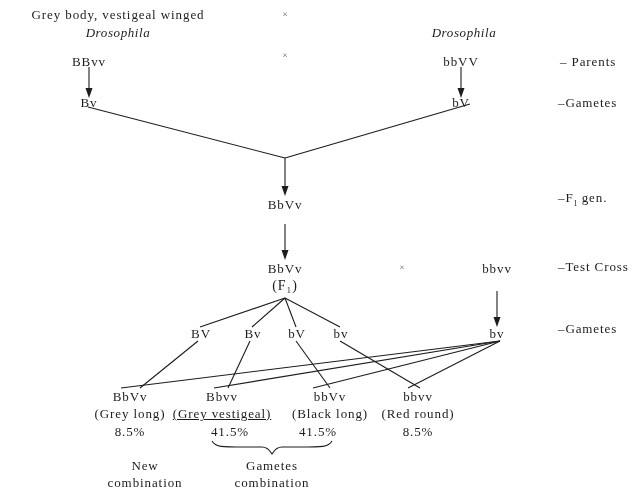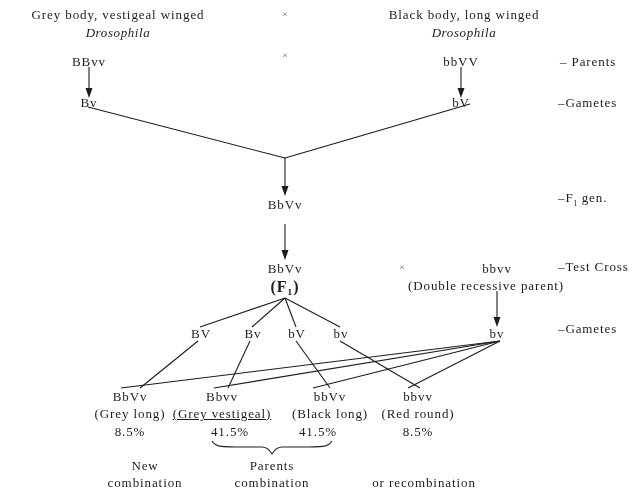--- a/index.html
+++ b/index.html
@@ -23,21 +23,21 @@
     white-space: nowrap;
     font-family: "Liberation Serif", serif;
     letter-spacing: 0.9px;
     color: #1c1c1c;
     line-height: 1;
   }
   .ctr {
     transform: translateX(-50%);
   }
   .sz13 { font-size: 13px; }
-  .sz12 { font-size: 16px; font-weight: bold; }
+  .sz12 { font-size: 14px; }
   .ital { font-style: italic; letter-spacing: 0.6px; }
   .cross {
     position: absolute;
     font-size: 9px;
     color: #555;
     font-family: "Liberation Serif", serif;
     transform: translateX(-50%);
   }
   svg.lines {
     position: absolute;
@@ -98,21 +98,20 @@
       <line x1="500" y1="341" x2="408" y2="388"></line>
 
       <path d="M 212 441 C 216 448, 222 447, 262 447 C 268 447, 270 451, 272 454
                C 274 451, 276 447, 282 447 C 322 447, 328 448, 332 441" stroke="#1c1c1c" stroke-width="1.1" fill="none"></path>
     </g>
   </svg>
 
   <div class="txt sz13 ctr" style="left:118px; top:8px;">Grey body, vestigeal winged</div>
   <div class="txt sz13 ctr ital" style="left:118px; top:26px;">Drosophila</div>
 
-  <div class="txt sz13 ctr" style="left:464px; top:8px;">Black body, long winged</div>
   <div class="txt sz13 ctr ital" style="left:464px; top:26px;">Drosophila</div>
 
   <div class="cross" style="left:285px; top:9px;">×</div>
   <div class="cross" style="left:285px; top:50px;">×</div>
 
   <div class="txt sz13 ctr" style="left:89px; top:55px;">BBvv</div>
   <div class="txt sz13 ctr" style="left:461px; top:55px;">bbVV</div>
 
   <div class="txt sz13 ctr" style="left:89px; top:96px;">Bv</div>
   <div class="txt sz13 ctr" style="left:461px; top:96px;">bV</div>
@@ -128,21 +127,20 @@
   <div class="txt sz13" style="left:558px; top:322px;">–Gametes</div>
 
   <div class="txt sz13 ctr" style="left:285px; top:198px;">BbVv</div>
 
   <div class="txt sz13 ctr" style="left:285px; top:262px;">BbVv</div>
   <div class="txt sz12 ctr" style="left:285px; top:279px;">(F₁)</div>
 
   <div class="cross" style="left:402px; top:262px;">×</div>
 
   <div class="txt sz13 ctr" style="left:497px; top:262px;">bbvv</div>
-  <div class="txt sz13 ctr" style="left:486px; top:279px;">(Double recessive parent)</div>
 
   <div class="txt sz13 ctr" style="left:497px; top:327px;">bv</div>
 
   <div class="txt sz13 ctr" style="left:201px; top:327px;">BV</div>
   <div class="txt sz13 ctr" style="left:253px; top:327px;">Bv</div>
   <div class="txt sz13 ctr" style="left:297px; top:327px;">bV</div>
   <div class="txt sz13 ctr" style="left:341px; top:327px;">bv</div>
 
   <div class="txt sz13 ctr" style="left:130px; top:390px;">BbVv</div>
   <div class="txt sz13 ctr" style="left:130px; top:407px;">(Grey long)</div>
@@ -156,18 +154,17 @@
   <div class="txt sz13 ctr" style="left:330px; top:407px;">(Black long)</div>
   <div class="txt sz13 ctr" style="left:318px; top:425px;">41.5%</div>
 
   <div class="txt sz13 ctr" style="left:418px; top:390px;">bbvv</div>
   <div class="txt sz13 ctr" style="left:418px; top:407px;">(Red round)</div>
   <div class="txt sz13 ctr" style="left:418px; top:425px;">8.5%</div>
 
   <div class="txt sz13 ctr" style="left:145px; top:459px;">New</div>
   <div class="txt sz13 ctr" style="left:145px; top:476px;">combination</div>
 
-  <div class="txt sz13 ctr" style="left:272px; top:459px;">Parents</div>
+  <div class="txt sz13 ctr" style="left:272px; top:459px;">Gametes</div>
   <div class="txt sz13 ctr" style="left:272px; top:476px;">combination</div>
 
-  <div class="txt sz13 ctr" style="left:424px; top:476px;">or recombination</div>
 
 </div>
 
 </body></html>

